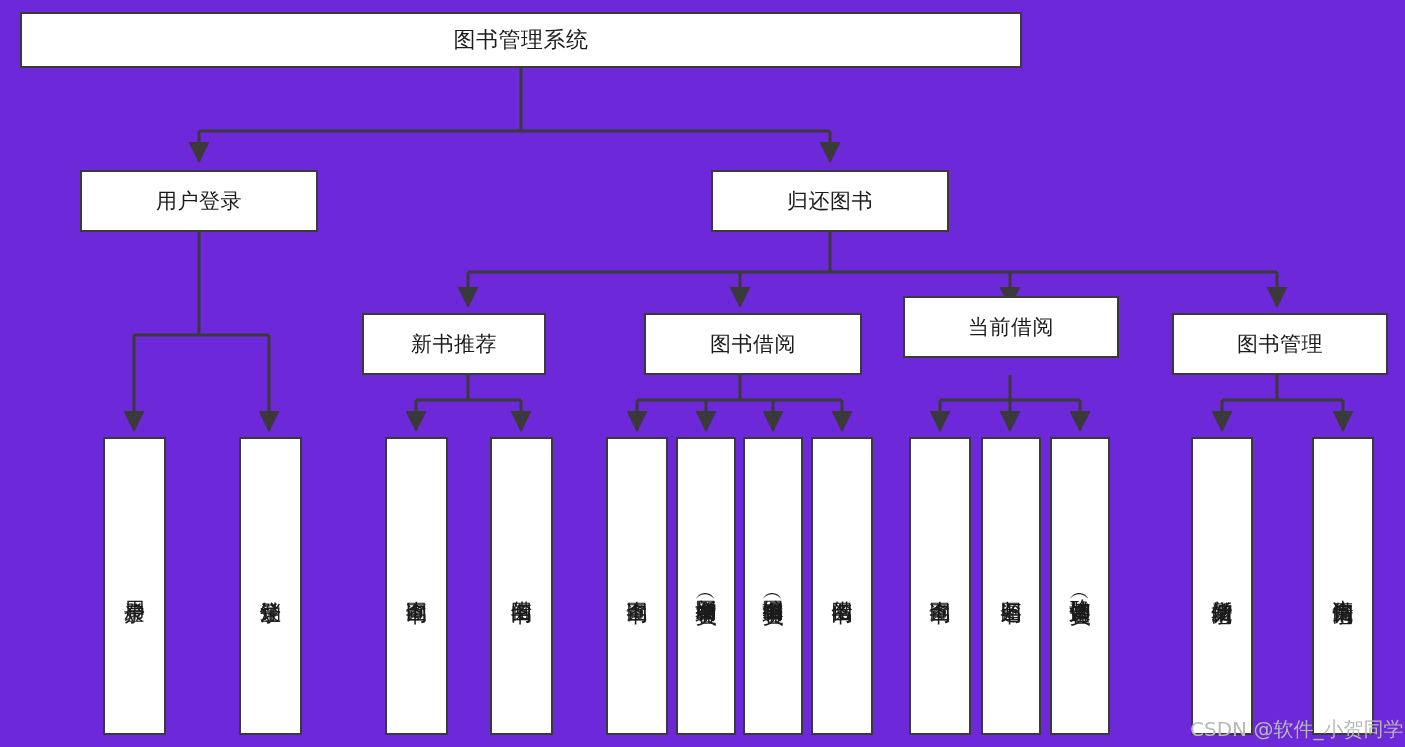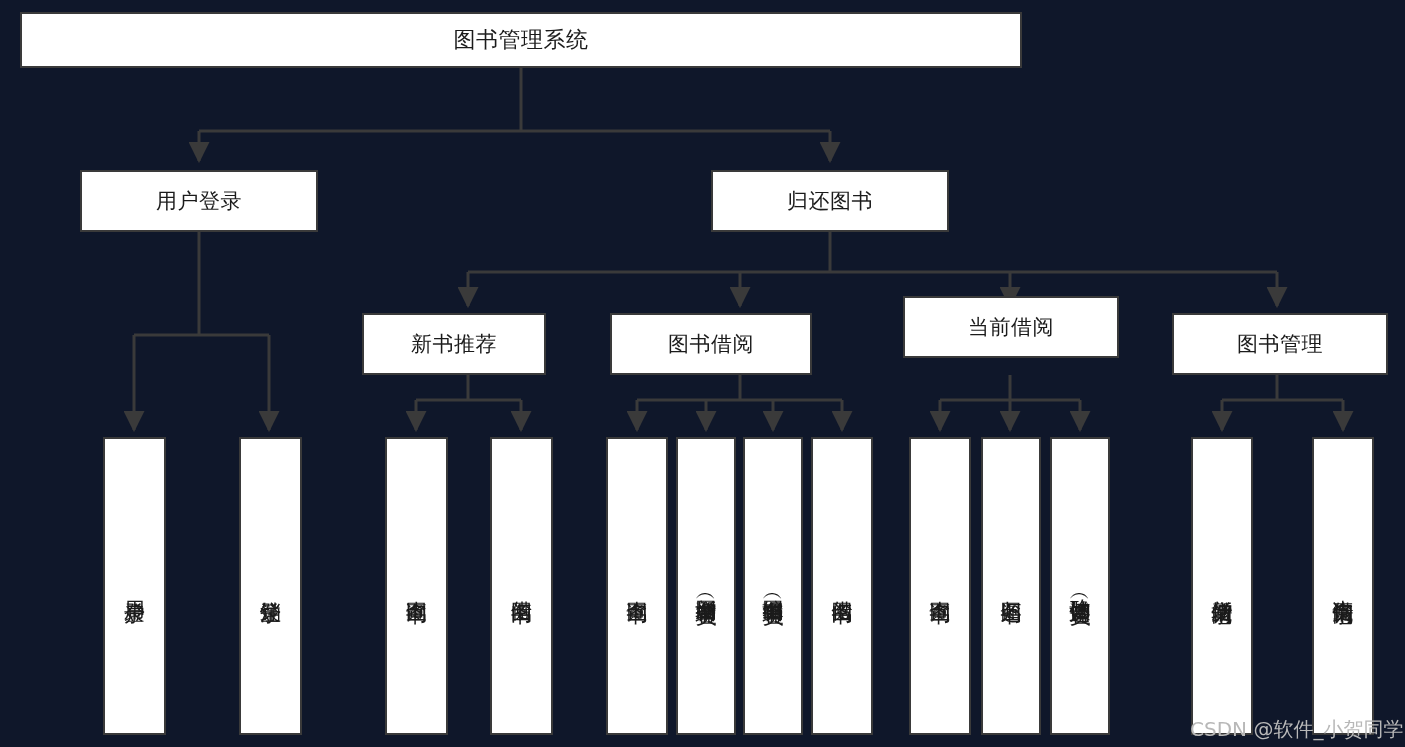--- a/index.html
+++ b/index.html
@@ -7,21 +7,21 @@
     padding: 0;
     background: #ffffff;
   }
   body {
     font-family: "DejaVu Sans", "Liberation Sans", sans-serif;
   }
   #canvas {
     position: relative;
     width: 1405px;
     height: 747px;
-    background: #0f172a;
+    background: #6d28d9;
     overflow: hidden;
   }
   svg.connectors {
     position: absolute;
     left: 0;
     top: 0;
     width: 1405px;
     height: 747px;
     pointer-events: none;
   }
@@ -131,21 +131,21 @@
   <div class="node h" style="left:80px; top:170px; width:238px; height:62px;">
     <span class="label">用户登录</span>
   </div>
   <div class="node h" style="left:711px; top:170px; width:238px; height:62px;">
     <span class="label">归还图书</span>
   </div>
 
   <div class="node h" style="left:362px; top:313px; width:184px; height:62px;">
     <span class="label">新书推荐</span>
   </div>
-  <div class="node h" style="left:610px; top:313px; width:202px; height:62px;">
+  <div class="node h" style="left:644px; top:313px; width:218px; height:62px;">
     <span class="label">图书借阅</span>
   </div>
   <div class="node h" style="left:903px; top:296px; width:216px; height:62px;">
     <span class="label">当前借阅</span>
   </div>
   <div class="node h" style="left:1172px; top:313px; width:216px; height:62px;">
     <span class="label">图书管理</span>
   </div>
 
   <div class="node v" style="left:103px; top:437px; width:63px; height:298px;">

